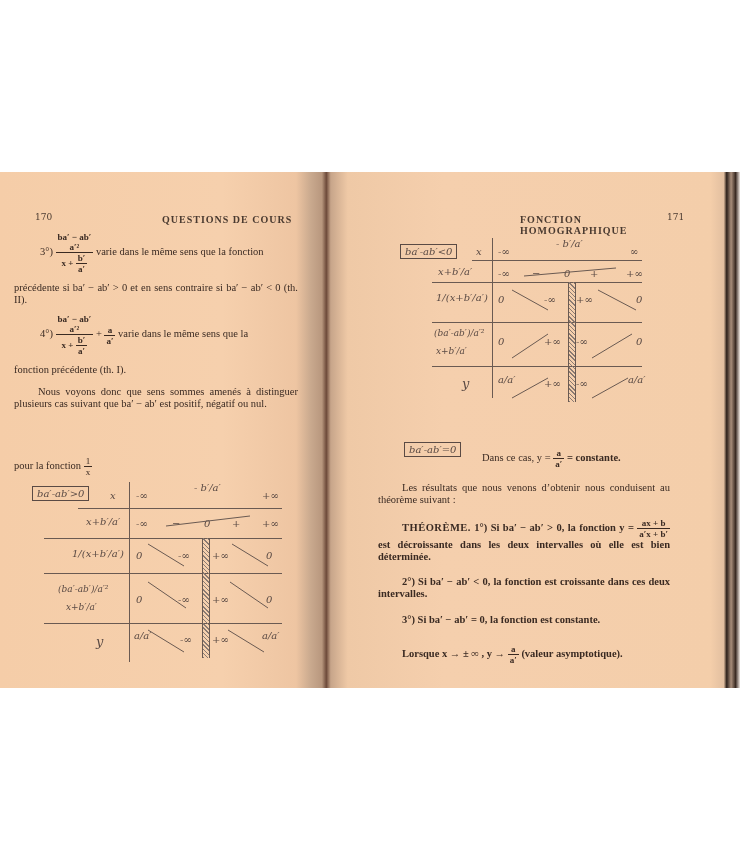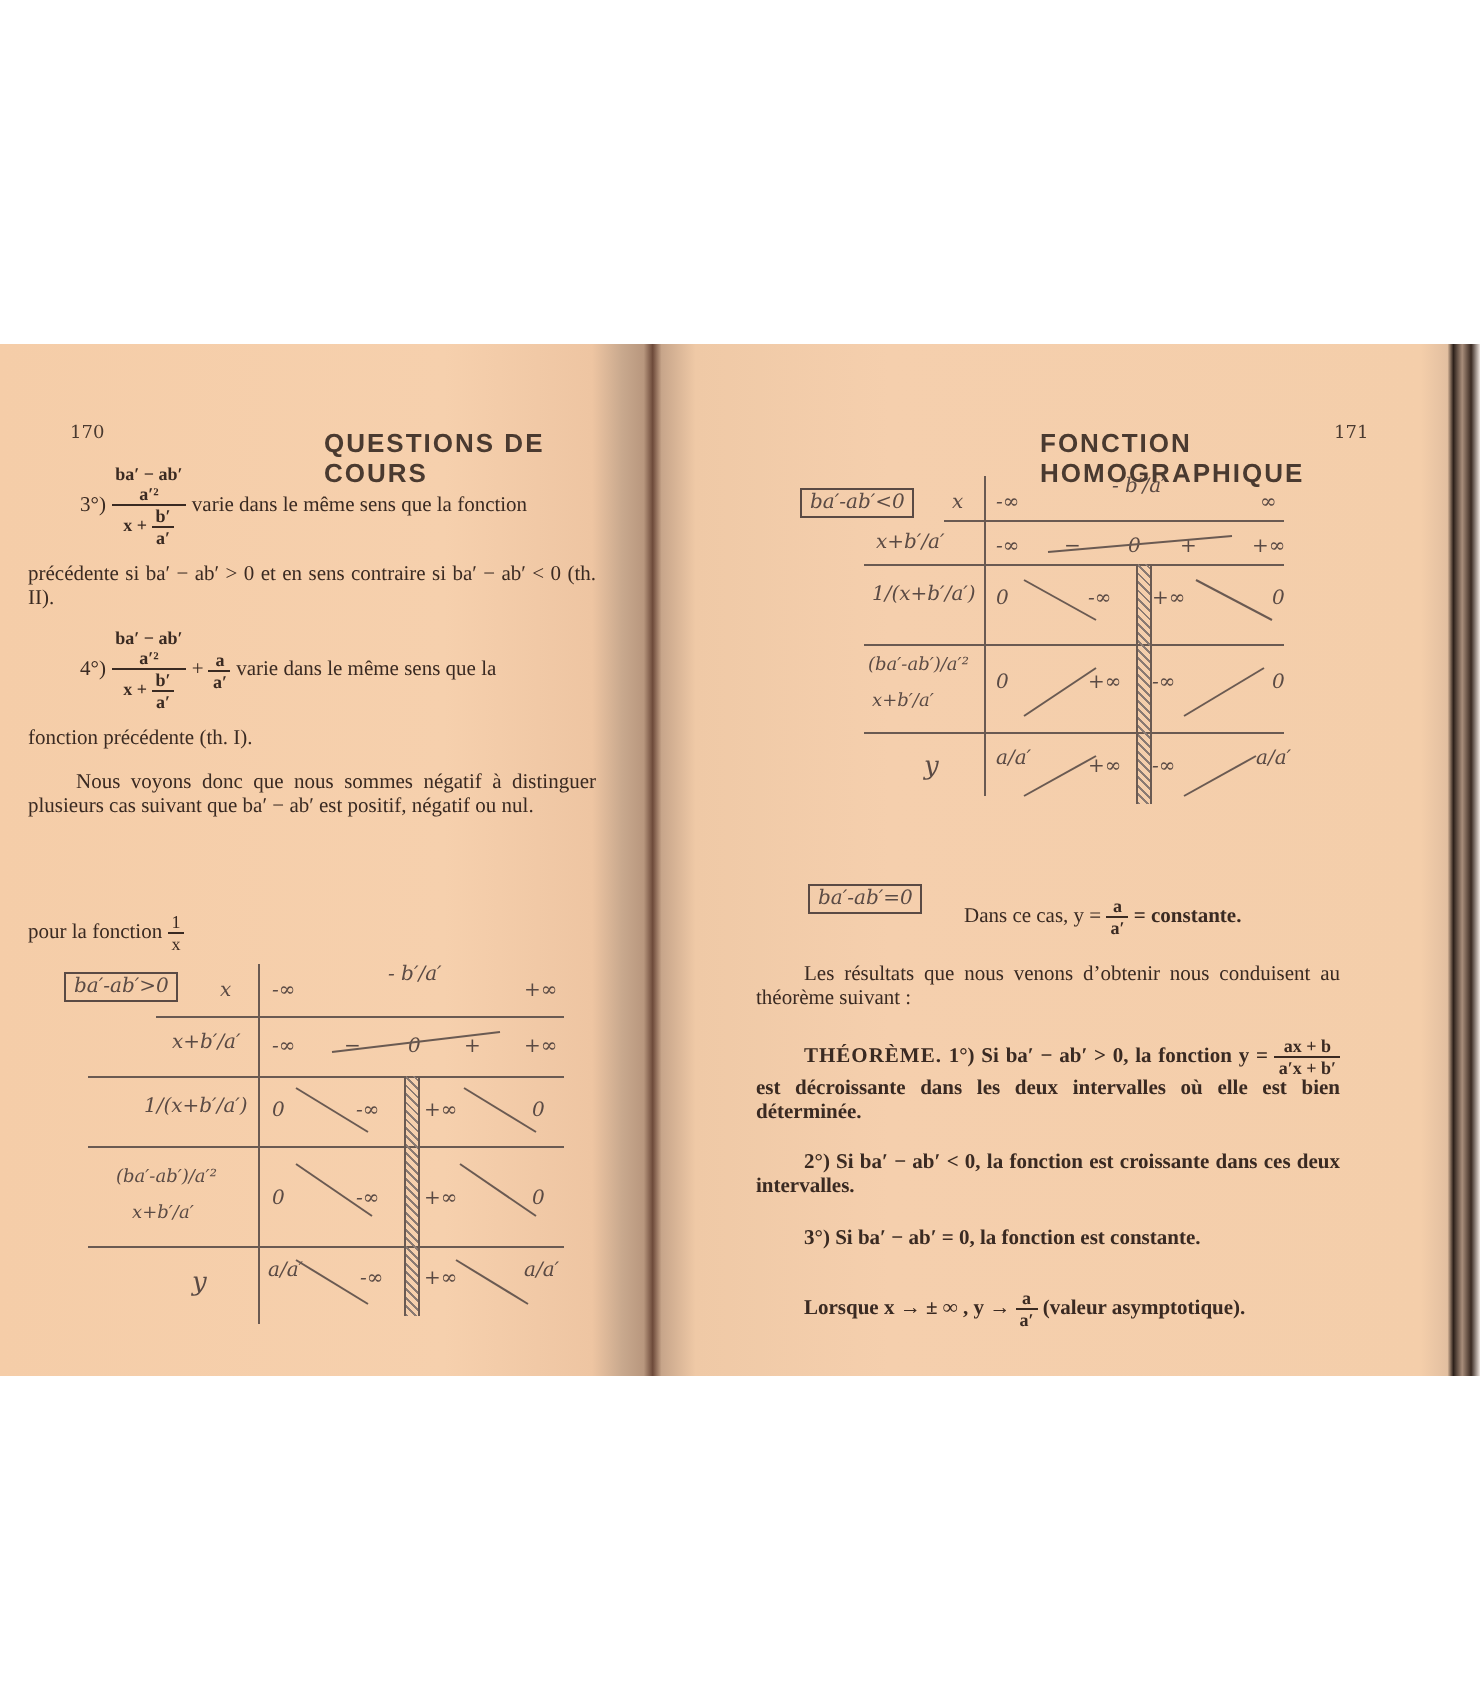--- a/index.html
+++ b/index.html
@@ -2,21 +2,21 @@
 <html><head>
 <meta charset="utf-8">
 <style>
   html, body { margin:0; padding:0; background:#ffffff; }
   body { width:740px; height:846px; position:relative; overflow:hidden; font-family:"DejaVu Serif", serif; color:#3a2a22; }
   .book { position:absolute; left:0; top:172px; width:740px; height:516px;
     background:linear-gradient(90deg,#f5cda8 0%,#f6d0ad 30%,#eec5a2 40%,#c9a98e 42%,#b8977e 43.5%,#6d4a3a 44.1%,#c7a58a 44.7%,#efc9a6 47%,#f5cfad 60%,#f4ceaa 96%,#e2bfa0 97.8%,#2c201a 98.2%,#a88d7a 98.8%,#3a2a22 99.4%,#f0e6e0 100%); }
   .page { position:absolute; top:0; height:516px; }
   .left { left:0; width:320px; }
   .right { left:352px; width:340px; }
-  .hdr { position:absolute; top:42px; font-size:13px; letter-spacing:1px; font-family:Liberation Sans, sans-serif; font-weight:bold; color:#4a3a30;padding-left:44px; }
+  .hdr { position:absolute; top:42px; font-size:10px; letter-spacing:1px; font-family:Liberation Serif, serif; font-weight:bold; color:#4a3a30;padding-left:44px; }
   .pnum { position:absolute; top:40px; font-size:9px; font-family:"DejaVu Serif", serif; color:#4a3a30;margin-left:21px; }
   .txt { position:absolute; font-family:"Liberation Serif", serif; font-size:10.5px; line-height:12px; color:#3a2a22; text-align:justify; }
   .bold { font-weight:bold; }
   .frac { display:inline-block; vertical-align:middle; text-align:center; font-size:9px; line-height:10px; }
   .frac .num { display:block; border-bottom:1px solid #3a2a22; padding:0 2px; }
   .frac .den { display:block; padding:0 2px; }
   .boxlbl { position:absolute; border:1px solid #5a4a44; padding:1px 4px; font-size:10px; font-style:italic; font-family:"DejaVu Serif", serif; color:#5a4a44; }
   .vt { position:absolute; }
   .vt .cell { position:absolute; font-family:"DejaVu Serif", serif; font-style:italic; font-size:10px; color:#5a4a44; white-space:nowrap; }
   .hline { position:absolute; height:1px; background:#6a5a52; }
@@ -52,21 +52,21 @@
         <span class="den"><span>x +</span>
           <span class="frac"><span class="num">b′</span><span class="den">a′</span></span>
         </span>
       </span>
       <span>+</span>
       <span class="frac bold"><span class="num">a</span><span class="den">a′</span></span>
       <span>varie dans le même sens que la</span>
     </div>
     <div class="txt" style="left:14px; top:192px; width:284px;">fonction précédente (th. I).</div>
 
-    <div class="txt" style="left:14px; top:214px; width:284px; text-indent:24px;">Nous voyons donc que nous sommes négatif à distinguer plusieurs cas suivant que ba′ − ab′ est positif, négatif ou nul.</div>
+    <div class="txt" style="left:14px; top:214px; width:284px; text-indent:24px;">Nous voyons donc que sens sommes amenés à distinguer plusieurs cas suivant que ba′ − ab′ est positif, négatif ou nul.</div>
     <div class="txt" style="left:14px; top:284px; width:284px;">
       <span>pour la fonction</span>
       <span class="frac"><span class="num">1</span><span class="den">x</span></span>
     </div>
 
     <div class="vt" style="left:0; top:306px; width:320px; height:180px;">
       <span class="boxlbl" style="left:32px; top:8px;">ba′-ab′&gt;0</span>
       <div class="vline" style="left:129px; top:4px; height:180px;"></div>
       <div class="hline" style="left:78px; top:30px; width:204px;"></div>
       <div class="hline" style="left:44px; top:60px; width:238px;"></div>

